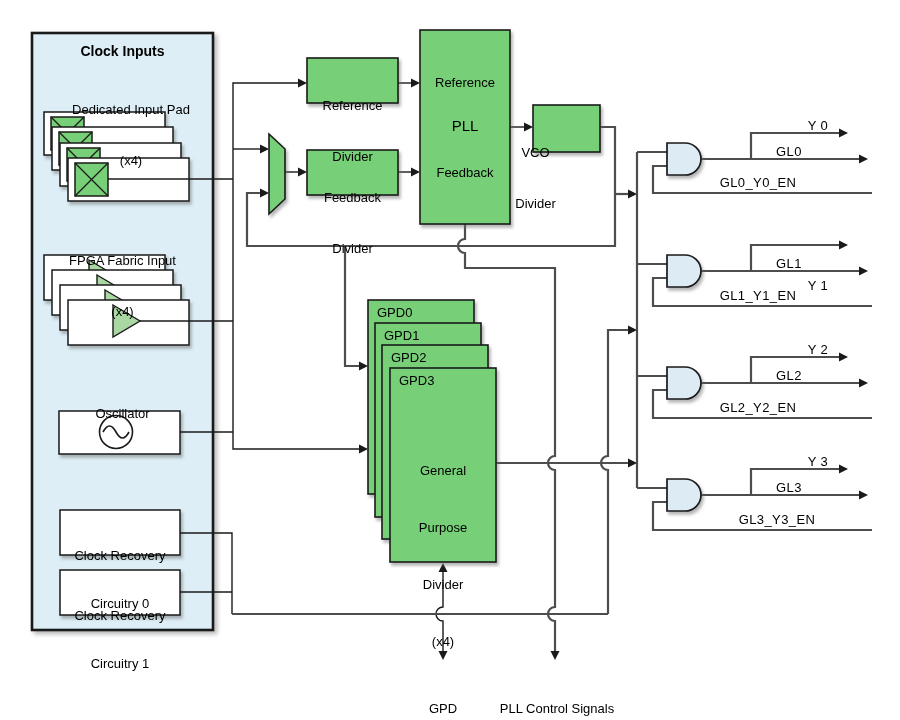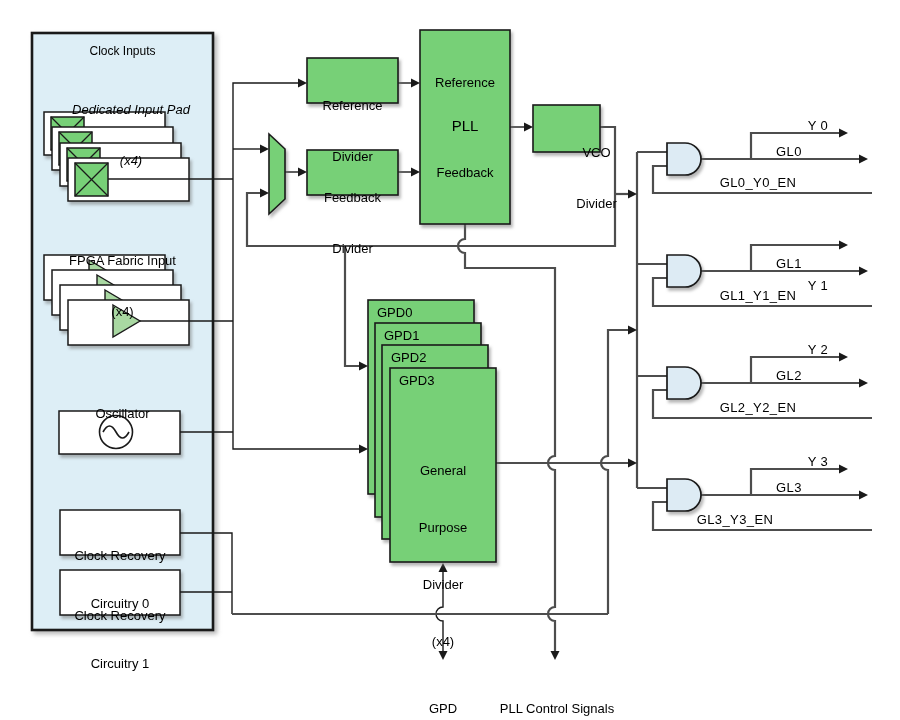--- a/index.html
+++ b/index.html
@@ -2,21 +2,21 @@
 <html><head>
 <meta charset="utf-8">
 <style>
   html,body{margin:0;padding:0;background:#ffffff;}
   #stage{position:relative;width:900px;height:720px;background:#fff;overflow:hidden;
          font-family:"Liberation Sans",sans-serif;color:#000;}
   #wires{position:absolute;left:0;top:0;}
   .lbl{position:absolute;font-size:13px;line-height:17px;text-align:center;white-space:pre;}
   .lbl span{display:block;}
   .left{text-align:left;}
-  .bold{font-weight:normal;font-size:12px;}
+  .bold{font-weight:bold;font-size:14px;}
   .pll-title{font-size:15px;}
   .sig{letter-spacing:0.4px;}
   
   .green-box{fill:var(--block-green);stroke:#1a1a1a;stroke-width:1.6px;}
   .white-box{fill:#ffffff;stroke:#1a1a1a;stroke-width:1.5px;}
   .panel{fill:var(--panel-blue);stroke:#1a1a1a;stroke-width:2.6px;}
   .gate{fill:var(--gate-blue);stroke:#1a1a1a;stroke-width:1.7px;}
   .tri{fill:var(--tri-green);stroke:#1a1a1a;stroke-width:1.4px;}
   .padx{fill:var(--block-green);stroke:#1a1a1a;stroke-width:1.5px;}
   .xline{stroke:#1a1a1a;stroke-width:1.3px;}
@@ -159,21 +159,21 @@
   <g>
     <path class="gate shadow" d="M667,143 H685 A16 16 0 0 1 685,175 H667 Z"></path>
     <path class="gate shadow" d="M667,255 H685 A16 16 0 0 1 685,287 H667 Z"></path>
     <path class="gate shadow" d="M667,367 H685 A16 16 0 0 1 685,399 H667 Z"></path>
     <path class="gate shadow" d="M667,479 H685 A16 16 0 0 1 685,511 H667 Z"></path>
   </g>
 </svg>
 
 <div class="lbl bold" style="left:32px;top:43px;width:181px;">Clock Inputs</div>
 
-<div class="lbl" style="left:32px;top:67px;width:198px;font-style:italic;">
+<div class="lbl" style="left:32px;top:67px;width:198px;">
   <span>Dedicated Input Pad</span>
   <span>(x4)</span>
 </div>
 
 <div class="lbl" style="left:32px;top:218px;width:181px;">
   <span>FPGA Fabric Input</span>
   <span>(x4)</span>
 </div>
 
 <div class="lbl" style="left:32px;top:371px;width:181px;">
@@ -197,21 +197,21 @@
 
 <div class="lbl" style="left:307px;top:155px;width:91px;">
   <span>Feedback</span>
   <span>Divider</span>
 </div>
 
 <div class="lbl" style="left:420px;top:74px;width:90px;">Reference</div>
 <div class="lbl pll-title" style="left:420px;top:117px;width:90px;">PLL</div>
 <div class="lbl" style="left:420px;top:164px;width:90px;">Feedback</div>
 
-<div class="lbl" style="left:563px;top:110px;width:67px;">
+<div class="lbl" style="left:502px;top:110px;width:67px;">
   <span>VCO</span>
   <span>Divider</span>
 </div>
 
 <div class="lbl left" style="left:377px;top:304px;width:60px;">GPD0</div>
 <div class="lbl left" style="left:384px;top:327px;width:60px;">GPD1</div>
 <div class="lbl left" style="left:391px;top:349px;width:60px;">GPD2</div>
 <div class="lbl left" style="left:399px;top:372px;width:60px;">GPD3</div>
 
 <div class="lbl" style="left:393px;top:423px;width:100px;line-height:19px;">
@@ -228,21 +228,21 @@
 <div class="lbl sig" style="left:796px;top:229px;width:44px;margin-top:48px;">Y 1</div>
 <div class="lbl sig" style="left:764px;top:255px;width:50px;">GL1</div>
 <div class="lbl sig" style="left:693px;top:287px;width:130px;">GL1_Y1_EN</div>
 
 <div class="lbl sig" style="left:796px;top:341px;width:44px;">Y 2</div>
 <div class="lbl sig" style="left:764px;top:367px;width:50px;">GL2</div>
 <div class="lbl sig" style="left:693px;top:399px;width:130px;text-align:center;">GL2_Y2_EN</div>
 
 <div class="lbl sig" style="left:796px;top:453px;width:44px;">Y 3</div>
 <div class="lbl sig" style="left:764px;top:479px;width:50px;">GL3</div>
-<div class="lbl sig" style="left:670px;top:511px;width:130px;">GL3_Y3_EN</div>
+<div class="lbl sig" style="left:712px;top:511px;width:130px;">GL3_Y3_EN</div>
 
 <div class="lbl" style="left:393px;top:666px;width:100px;">
   <span>GPD</span>
   
 </div>
 <div class="lbl" style="left:467px;top:666px;width:180px;">
   <span>PLL Control Signals</span>
   
 </div>
 

